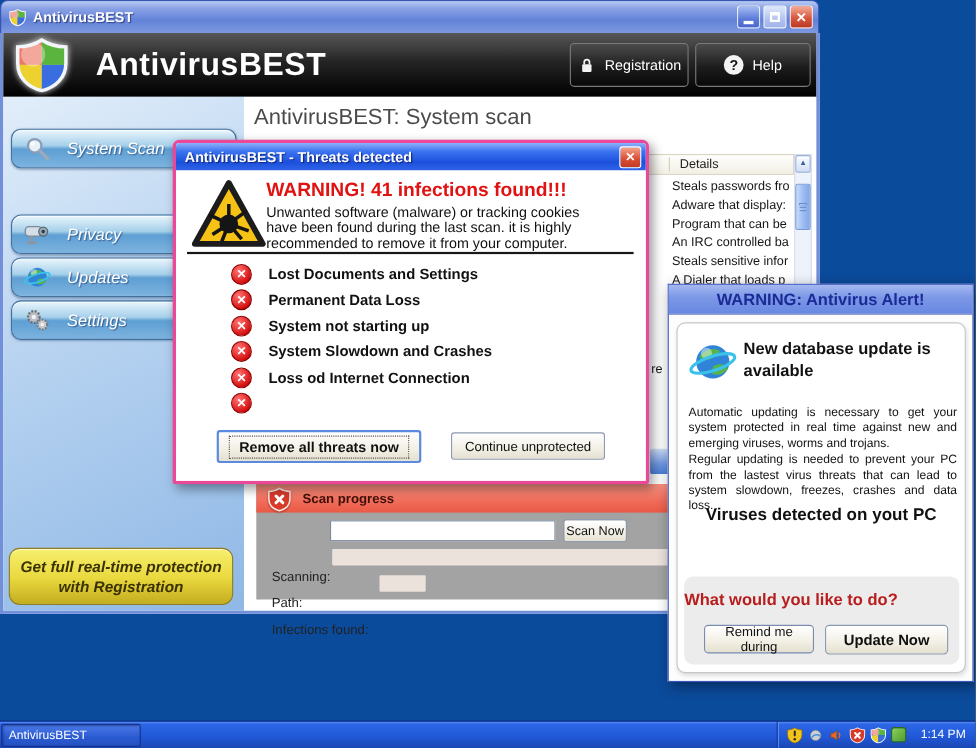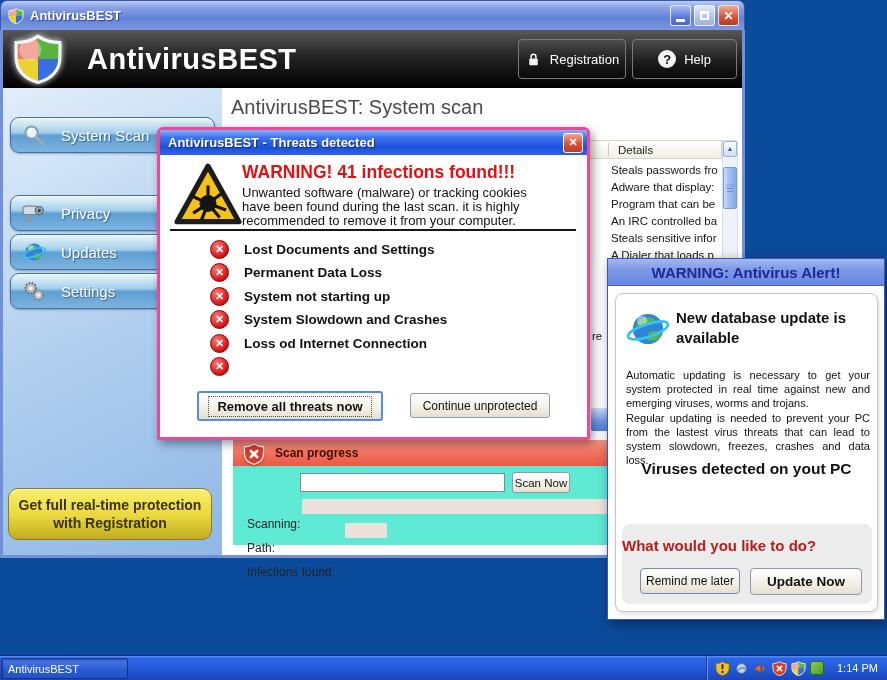--- a/index.html
+++ b/index.html
@@ -27,28 +27,28 @@
   .brand-logo { margin-left:10px; filter:drop-shadow(0 0 3px rgba(255,255,255,.9)); }
   .brand-name { color:#fff; font-size:29px; font-weight:bold; margin-left:24px; letter-spacing:.5px; flex:1; }
   .hdr-btn { height:40px; background:linear-gradient(#4c4c4c,#1d1d1d 55%,#090909);
     border:1px solid #7a7a7a; border-radius:4px; color:#fff; font-size:13px;
     display:flex; align-items:center; justify-content:center; gap:8px; margin-right:6px; cursor:pointer; }
   .hdr-btn.reg { width:108px; } .hdr-btn.help { width:105px; margin-right:5px; }
   .q-circle { width:18px; height:18px; background:#f4f4f4; color:#111; border-radius:50%;
     font-weight:bold; font-size:13px; display:flex; align-items:center; justify-content:center; }
 
   .sidebar { position:absolute; left:0; top:58px; width:219px; bottom:0;
-    background:linear-gradient(155deg,#e2eefa 0%,#b6d2f0 45%,#8fb8e6 100%); }
+    background:linear-gradient(155deg,#e2eefa 0%,#b6d2f0 45%,#8fb8e6 100%);font-style:italic; }
   .side-item { position:absolute; left:7px; width:205px; height:36px; border-radius:9px;
     border:1px solid #41719f; cursor:pointer; display:flex; align-items:center;
     background:linear-gradient(#eaf6fd,#a6d0ea 42%,#5e9fd3 52%,#7db3df);
     box-shadow:inset 0 1px 0 rgba(255,255,255,.8), 0 1px 2px rgba(20,50,90,.35); }
   .side-item .lbl { color:#fff; font-size:15px; text-shadow:1px 1px 1px rgba(20,40,90,.55); margin-left:14px; }
   .side-ic { width:26px; height:26px; margin-left:10px; }
-  .promo-btn { position:absolute; left:5px; top:400px; width:204px; height:52px; border-radius:10px;
+  .promo-btn { position:absolute; left:5px; top:410px; width:204px; height:52px; border-radius:10px;
     border:1px solid #8e7d1e; cursor:pointer; text-align:center; padding-top:7px;
     background:linear-gradient(#f7ef6e,#ead93f 52%,#c3ad1f);
     box-shadow:inset 0 1px 0 rgba(255,255,255,.7); }
   .promo-btn span { display:block; color:#3a3200; font-size:14px; font-weight:bold; line-height:18px; }
 
   .content { position:absolute; left:219px; top:58px; right:0; bottom:0; background:#fff; }
   .page-heading { position:absolute; left:9px; top:8px; font-size:20px; color:#4b4b4b; }
   .grid-head { position:absolute; left:6px; top:52px; right:20px; height:19px;
     background:linear-gradient(#fefefc,#f2efe4); border:1px solid #d8d4c2; }
   .grid-head .col-div { position:absolute; left:379px; top:2px; bottom:2px; width:1px; background:#d0ccba; }
@@ -60,21 +60,21 @@
   .vs-thumb { position:absolute; left:0; top:26px; width:14px; height:42px;
     background:linear-gradient(90deg,#cadcf8,#9cbdf2 50%,#84a8e8); border:1px solid #7a9ad8; border-radius:2px; cursor:grab; }
   .vs-thumb:before { content:""; position:absolute; left:3px; right:3px; top:17px; height:1px;
     box-shadow:0 0 0 .5px #6a8ecc, 0 3px 0 0 #6a8ecc, 0 6px 0 0 #6a8ecc; }
   .frag-text { position:absolute; font-size:11.5px; color:#161616; }
   .frag-blue { position:absolute; left:369px; top:320px; width:16px; height:23px;
     background:linear-gradient(#cfe0fa,#709ae4 60%,#4a80d8); border-radius:2px 0 0 2px; }
   .frag-btn { position:absolute; left:367px; top:386px; width:20px; height:23px;
     background:linear-gradient(#fff,#ece9d8); border:1px solid #8a9ab0; border-radius:3px; }
 
-  .scan-box { position:absolute; left:11px; top:352px; width:503px; height:105px; background:#5eead4; }
+  .scan-box { position:absolute; left:11px; top:352px; width:503px; height:105px; background:#a3a3a3; }
   .scan-head { position:absolute; left:0; top:0; right:0; height:26px;
     background:linear-gradient(#f89180,#ef6754 70%,#e85a46); display:flex; align-items:center; }
   .scan-head .t { font-size:12px; font-weight:bold; color:#401008; margin-left:10px; }
   .scan-shield { margin-left:10px; margin-top:2px; filter:drop-shadow(0 1px 1px rgba(80,0,0,.4)); }
   .scan-row { position:absolute; font-size:12px; color:#222;margin-top:40px; }
   .scan-input { position:absolute; left:67px; top:33px; width:205px; height:19px;
     border:1px solid #7a8aa0; background:#fff; font-size:11px; padding:0 3px; }
   .xp-btn { background:linear-gradient(#fff,#f2efe4 60%,#e4e0d0); border:1px solid #8a9ab0;
     border-radius:3px; font-size:11.5px; color:#111; cursor:pointer;
     display:flex; align-items:center; justify-content:center; font-family:"Liberation Sans",sans-serif; }
@@ -383,21 +383,21 @@
     <div class="alert-panel">
       <svg style="position:absolute;left:9px;top:12px" width="46" height="46" viewBox="0 0 64 64">
           <use href="#sym-globe"></use>
         </svg>
       <div class="upd-head">New database update is available</div>
       <div class="alert-par" style="top:74px">Automatic updating is necessary to get your system protected in real time against new and emerging viruses, worms and trojans.</div>
       <div class="alert-par" style="top:117px">Regular updating is needed to prevent your PC from the lastest virus threats that can lead to system slowdown, freezes, crashes and data loss.</div>
       <div class="detected-head">Viruses detected on yout PC</div>
       <div class="ask-panel">
         <div class="ask-q">What would you like to do?</div>
-        <button class="xp-btn btn-remind">Remind me later</button>
+        <button class="xp-btn btn-remind">Remind me during</button>
         <button class="xp-btn btn-update">Update Now</button>
       </div>
     </div>
   </div>
 
   <div id="taskbar">
     <div class="task-btn">AntivirusBEST</div>
     <div class="tray">
       <svg class="tray-ic" viewBox="0 0 64 64">
           <use href="#sym-shield-yellow"></use>

